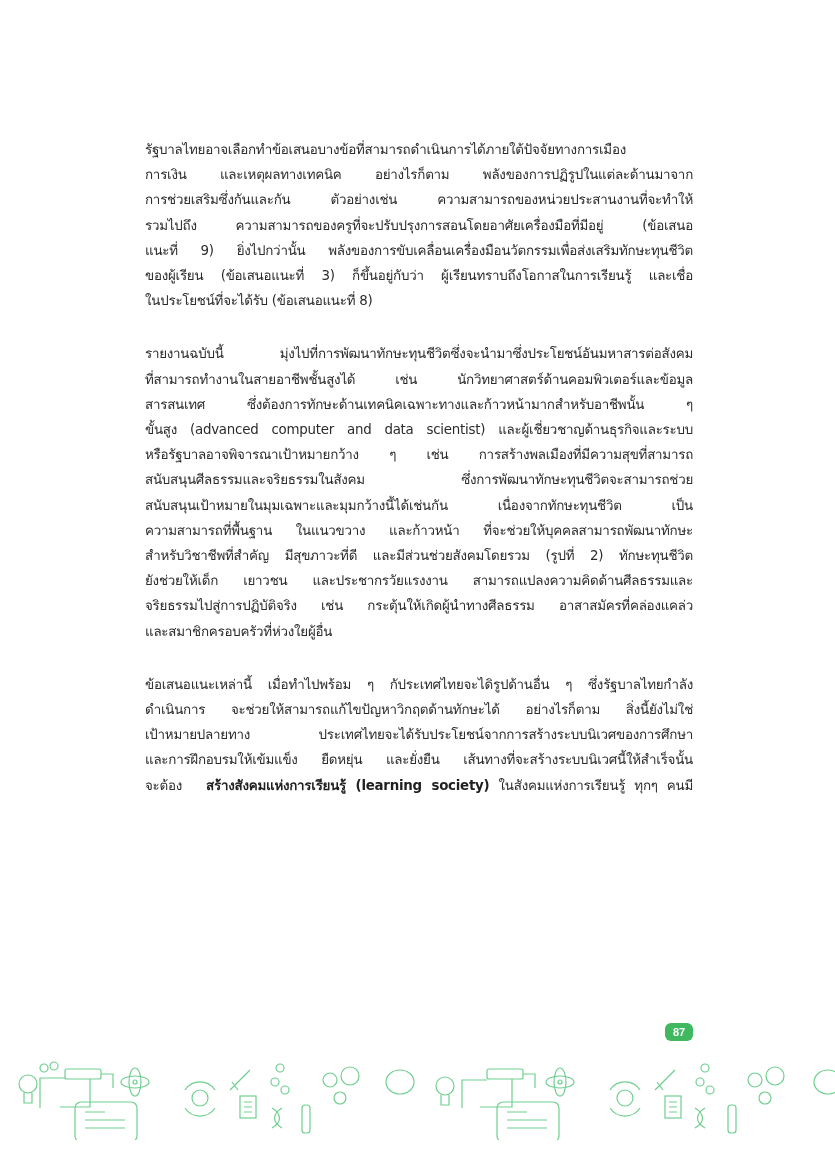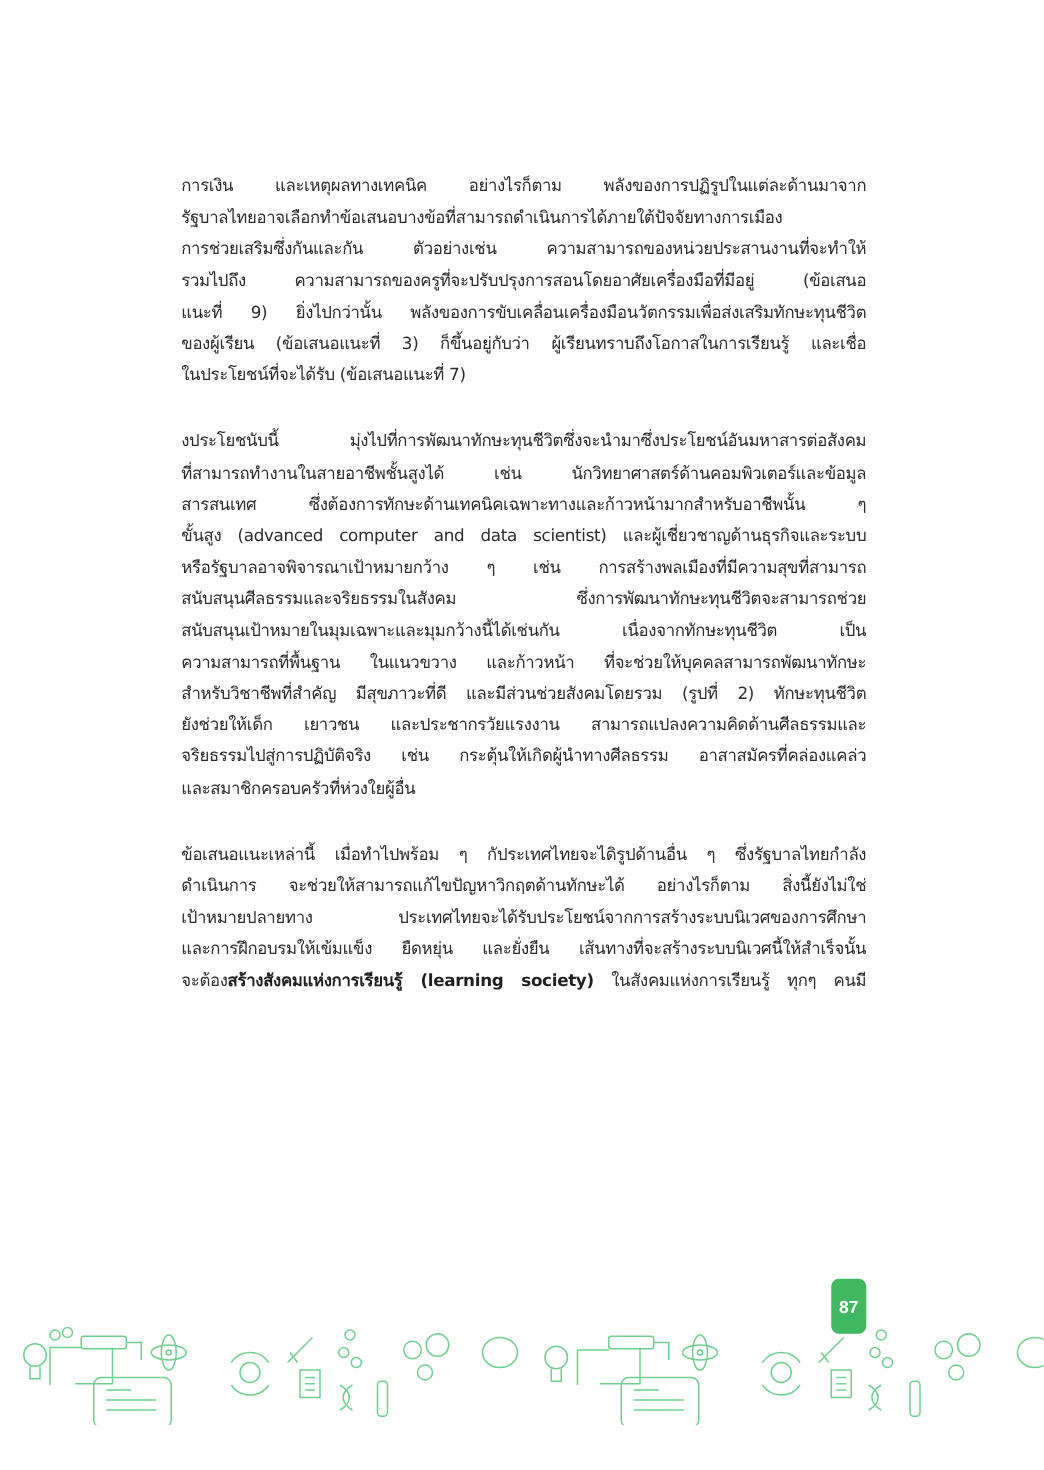--- a/index.html
+++ b/index.html
@@ -10,46 +10,46 @@
     }
     .page-text {
       position: absolute; left: 145px; top: 137px; width: 548px;
     }
     .para { margin: 0 0 28px 0; }
     .line {
       display: block; font-size: 13.4px; line-height: 25.2px; white-space: nowrap;
       text-align-last: justify; text-align: justify; letter-spacing: -0.25px;
     }
     .line.last { text-align-last: left; }
-    .bold { font-weight: bold; color: #1f1f1f; }
+    .bold { font-weight: bold; color: #1f1f1f; padding-left: 24px; }
     .page-number {
-      position: absolute; left: 665px; top: 1023px; width: 28px; height: 44px;
+      position: absolute; left: 665px; top: 1023px; width: 28px; height: 18px;
       background: #3fb85f; border-radius: 6px; color: #fff; font-weight: bold;
-      font-size: 14px; display: flex; align-items: center; justify-content: center;
+      font-size: 11px; display: flex; align-items: center; justify-content: center;
       font-family: "Liberation Sans", sans-serif;
     }
     .footer-art {
       position: absolute; left: 0; top: 1060px; width: 835px; height: 80px;
     }
   </style>
 </head>
 <body>
 
 <div class="page-text">
   <p class="para">
+    <span class="line">รัฐบาลไทยอาจเลือกทำข้อเสนอบางข้อที่สามารถดำเนินการได้ภายใต้ปัจจัยทางการเมือง</span>
     <span class="line">การเงิน และเหตุผลทางเทคนิค อย่างไรก็ตาม พลังของการปฏิรูปในแต่ละด้านมาจาก</span>
-    <span class="line">รัฐบาลไทยอาจเลือกทำข้อเสนอบางข้อที่สามารถดำเนินการได้ภายใต้ปัจจัยทางการเมือง</span>
     <span class="line">การช่วยเสริมซึ่งกันและกัน  ตัวอย่างเช่น  ความสามารถของหน่วยประสานงานที่จะทำให้</span>
     <span class="line">รวมไปถึง ความสามารถของครูที่จะปรับปรุงการสอนโดยอาศัยเครื่องมือที่มีอยู่ (ข้อเสนอ</span>
     <span class="line">แนะที่ 9) ยิ่งไปกว่านั้น พลังของการขับเคลื่อนเครื่องมือนวัตกรรมเพื่อส่งเสริมทักษะทุนชีวิต</span>
     <span class="line">ของผู้เรียน (ข้อเสนอแนะที่ 3) ก็ขึ้นอยู่กับว่า ผู้เรียนทราบถึงโอกาสในการเรียนรู้ และเชื่อ</span>
-    <span class="line last">ในประโยชน์ที่จะได้รับ (ข้อเสนอแนะที่ 7)</span>
+    <span class="line last">ในประโยชน์ที่จะได้รับ (ข้อเสนอแนะที่ 8)</span>
   </p>
   <p class="para">
-    <span class="line">งประโยชนับนี้ มุ่งไปที่การพัฒนาทักษะทุนชีวิตซึ่งจะนำมาซึ่งประโยชน์อันมหาสารต่อสังคม</span>
+    <span class="line">รายงานฉบับนี้ มุ่งไปที่การพัฒนาทักษะทุนชีวิตซึ่งจะนำมาซึ่งประโยชน์อันมหาสารต่อสังคม</span>
     <span class="line">ที่สามารถทำงานในสายอาชีพชั้นสูงได้ เช่น นักวิทยาศาสตร์ด้านคอมพิวเตอร์และข้อมูล</span>
     <span class="line">สารสนเทศ  ซึ่งต้องการทักษะด้านเทคนิคเฉพาะทางและก้าวหน้ามากสำหรับอาชีพนั้น ๆ</span>
     <span class="line">ขั้นสูง (advanced computer and data scientist) และผู้เชี่ยวชาญด้านธุรกิจและระบบ</span>
     <span class="line">หรือรัฐบาลอาจพิจารณาเป้าหมายกว้าง ๆ เช่น การสร้างพลเมืองที่มีความสุขที่สามารถ</span>
     <span class="line">สนับสนุนศีลธรรมและจริยธรรมในสังคม ซึ่งการพัฒนาทักษะทุนชีวิตจะสามารถช่วย</span>
     <span class="line">สนับสนุนเป้าหมายในมุมเฉพาะและมุมกว้างนี้ได้เช่นกัน เนื่องจากทักษะทุนชีวิต เป็น</span>
     <span class="line">ความสามารถที่พื้นฐาน ในแนวขวาง และก้าวหน้า ที่จะช่วยให้บุคคลสามารถพัฒนาทักษะ</span>
     <span class="line">สำหรับวิชาชีพที่สำคัญ มีสุขภาวะที่ดี และมีส่วนช่วยสังคมโดยรวม (รูปที่ 2) ทักษะทุนชีวิต</span>
     <span class="line">ยังช่วยให้เด็ก เยาวชน และประชากรวัยแรงงาน สามารถแปลงความคิดด้านศีลธรรมและ</span>
     <span class="line">จริยธรรมไปสู่การปฏิบัติจริง เช่น กระตุ้นให้เกิดผู้นำทางศีลธรรม อาสาสมัครที่คล่องแคล่ว</span>

